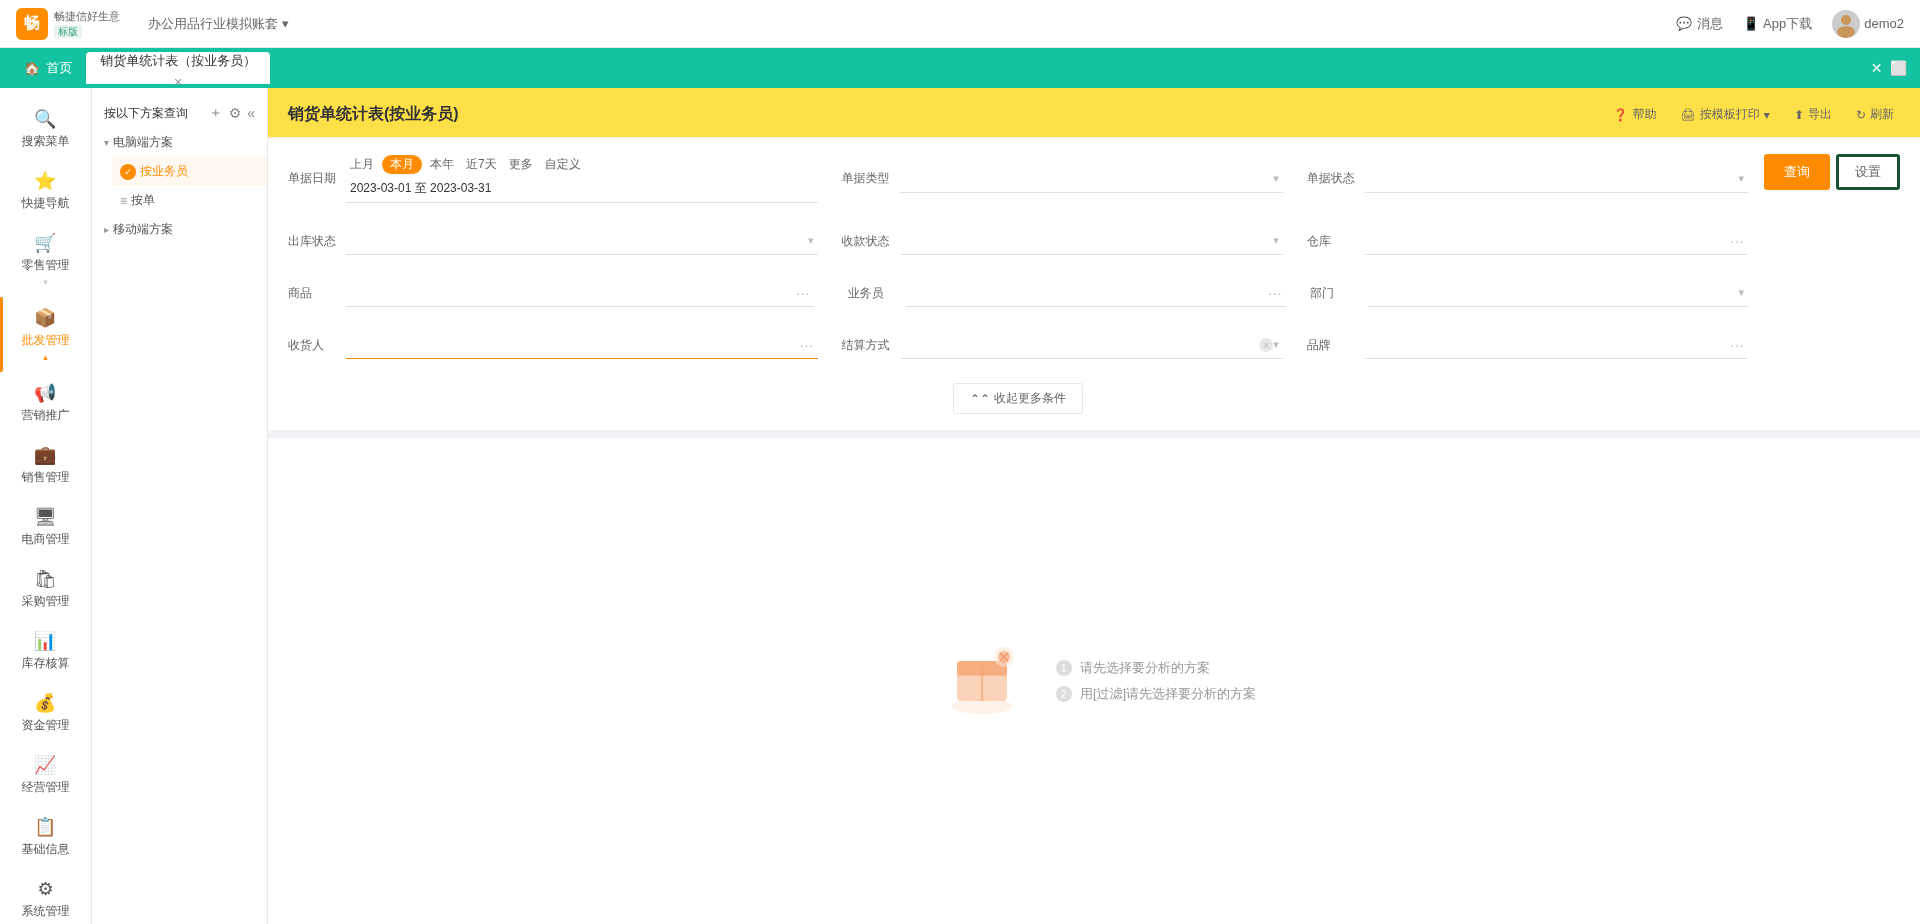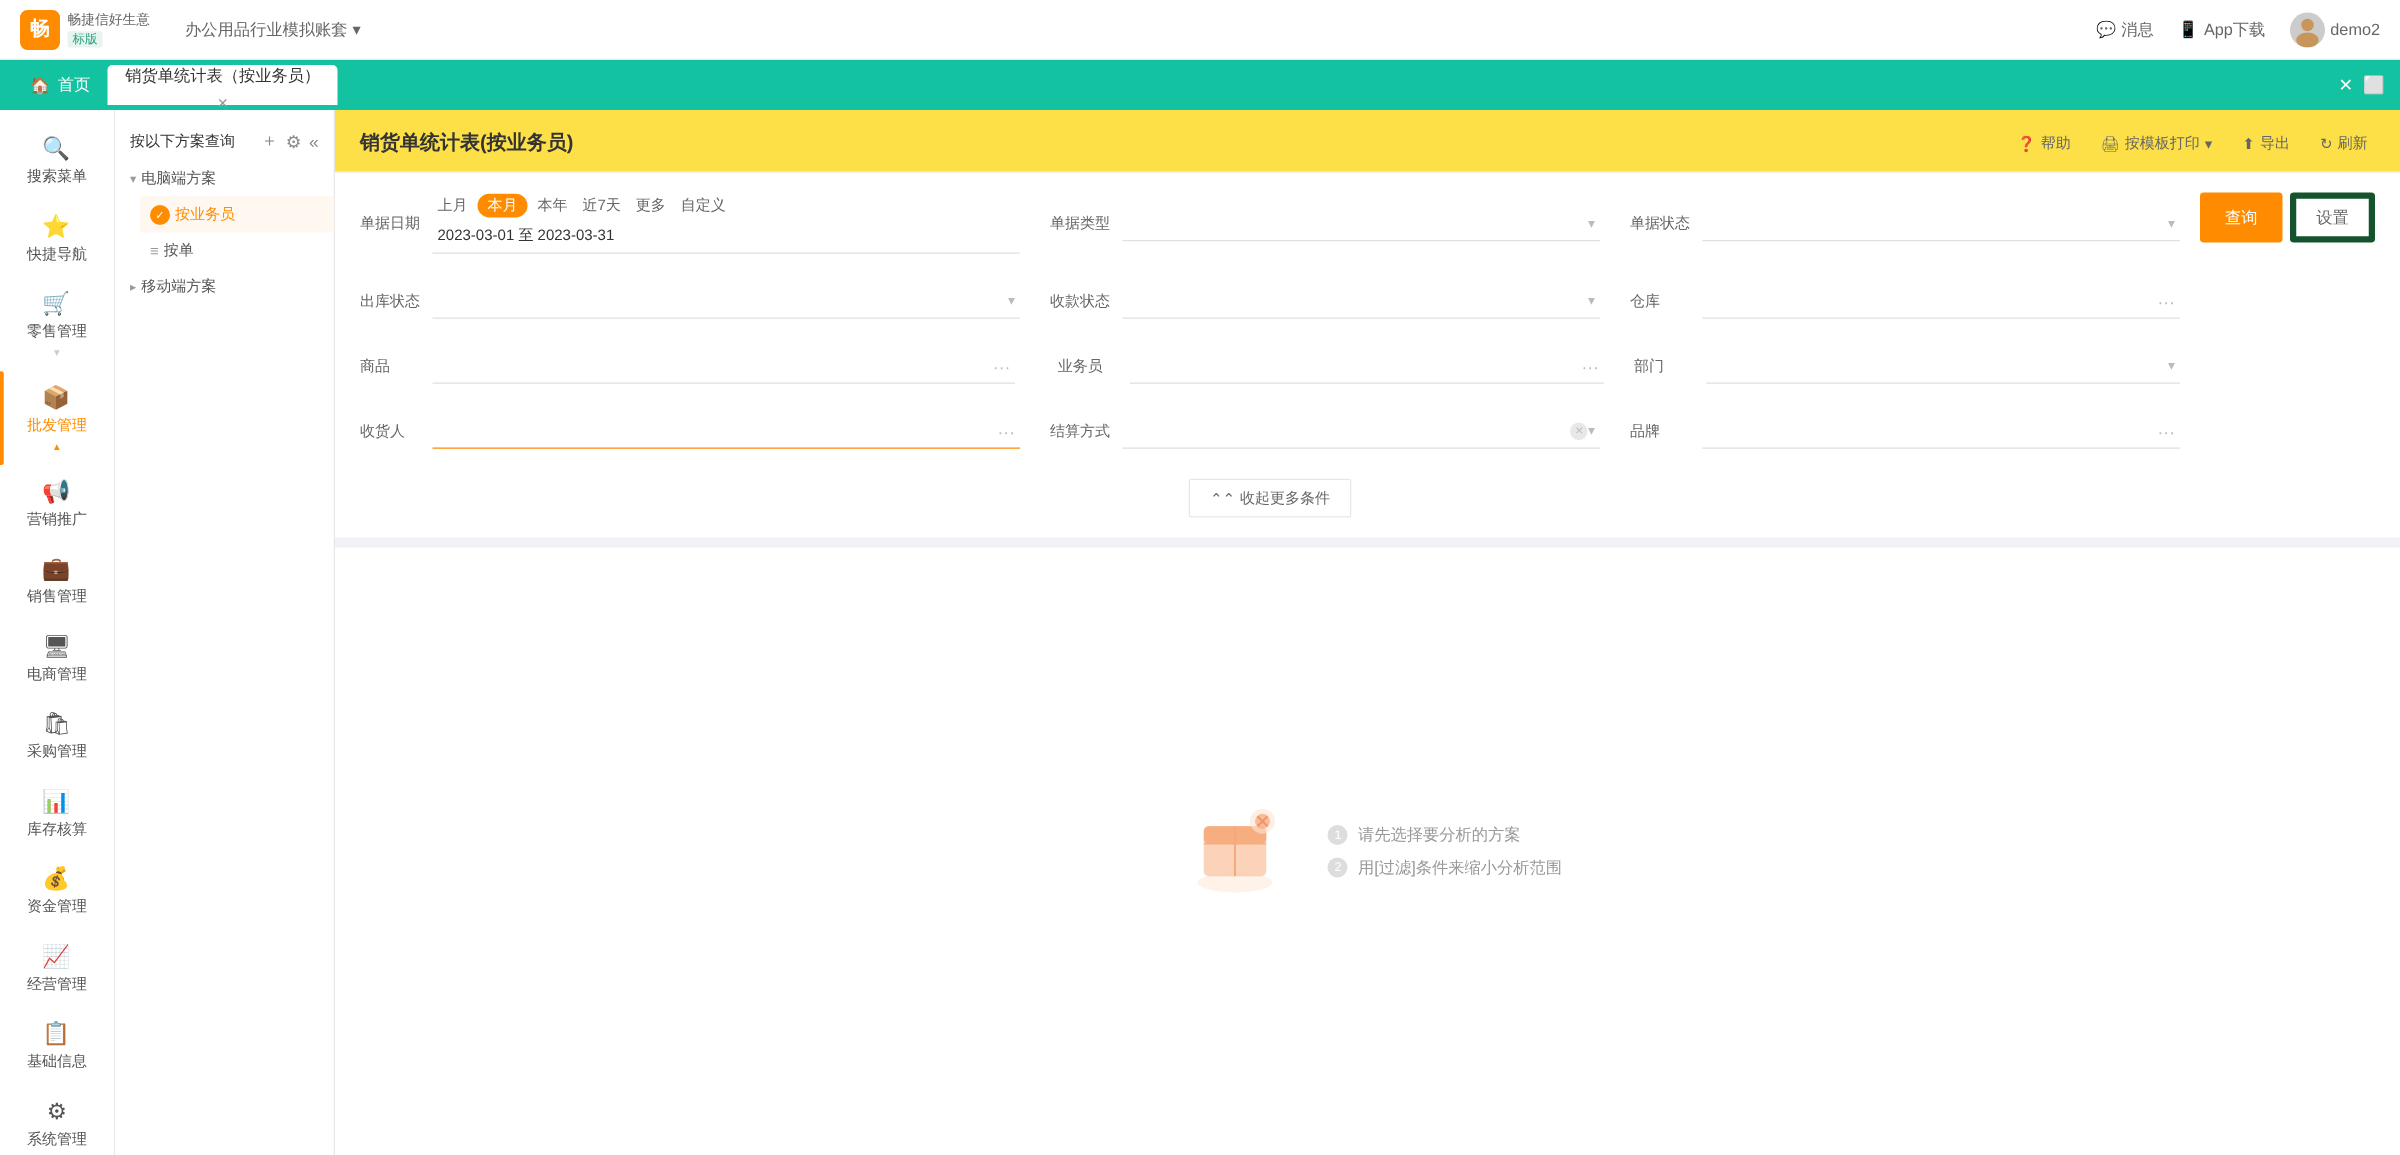--- a/index.html
+++ b/index.html
@@ -260,21 +260,21 @@
       border: none;
       padding: 6px 20px;
       border-radius: 3px;
       font-size: 13px;
       cursor: pointer;
       white-space: nowrap;
     }
     .reset-btn {
       background: #fff;
       color: #666;
-      border: 5px solid #14532d;
+      border: 3px solid #14532d;
       padding: 6px 16px;
       border-radius: 3px;
       font-size: 13px;
       cursor: pointer;
       white-space: nowrap;
     }
 
     .filter-actions-col {
       display: flex;
       flex-direction: row;
@@ -638,21 +638,21 @@
               <line x1="68" y1="12" x2="76" y2="20" stroke="#f0956a" stroke-width="1.5"></line>
               <line x1="76" y1="12" x2="68" y2="20" stroke="#f0956a" stroke-width="1.5"></line>
             </svg>
             <div class="empty-text">
               <div class="empty-text-item">
                 <div class="empty-num">1</div>
                 <span>请先选择要分析的方案</span>
               </div>
               <div class="empty-text-item">
                 <div class="empty-num">2</div>
-                <span>用[过滤]条件来缩小分析范围</span>
+                <span>用[过滤]请先选择要分析的方案</span>
               </div>
             </div>
           </div>
         </div>
       </div>
 
     </div>
   </div>
 </div>
 

